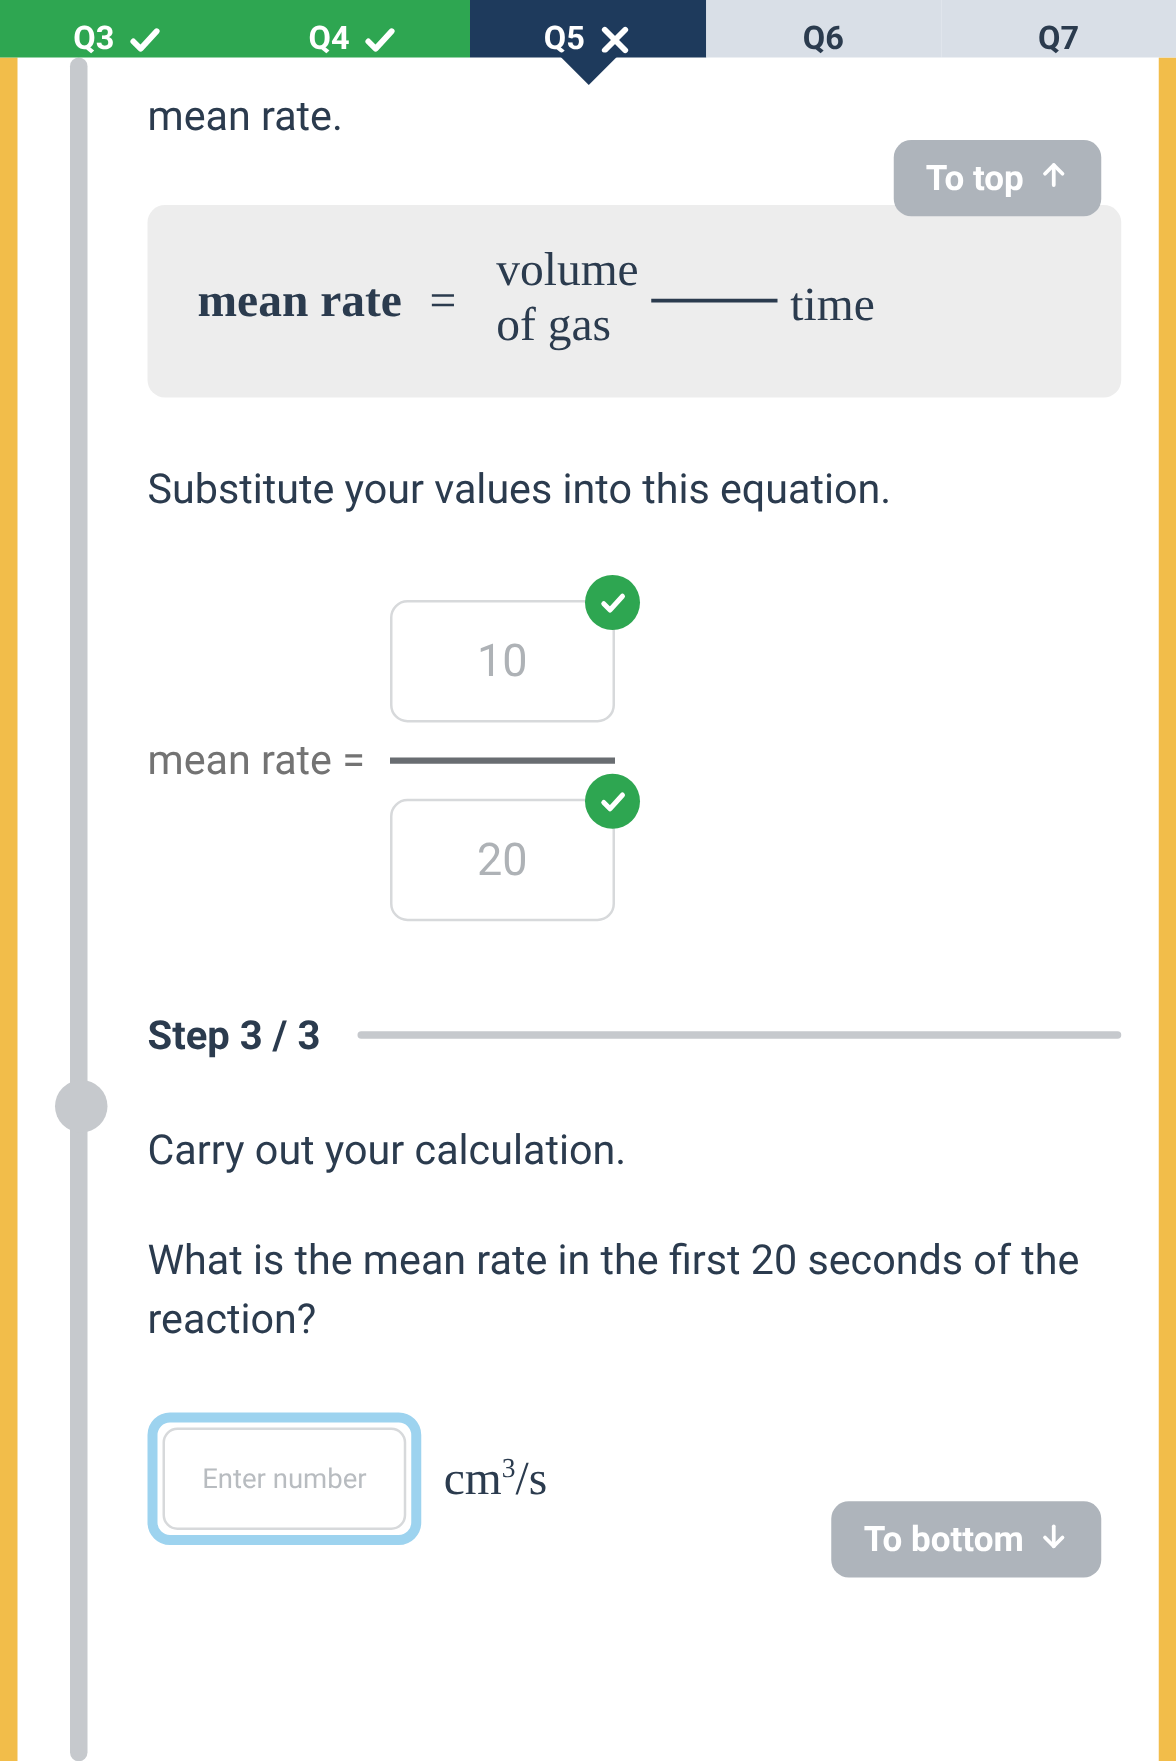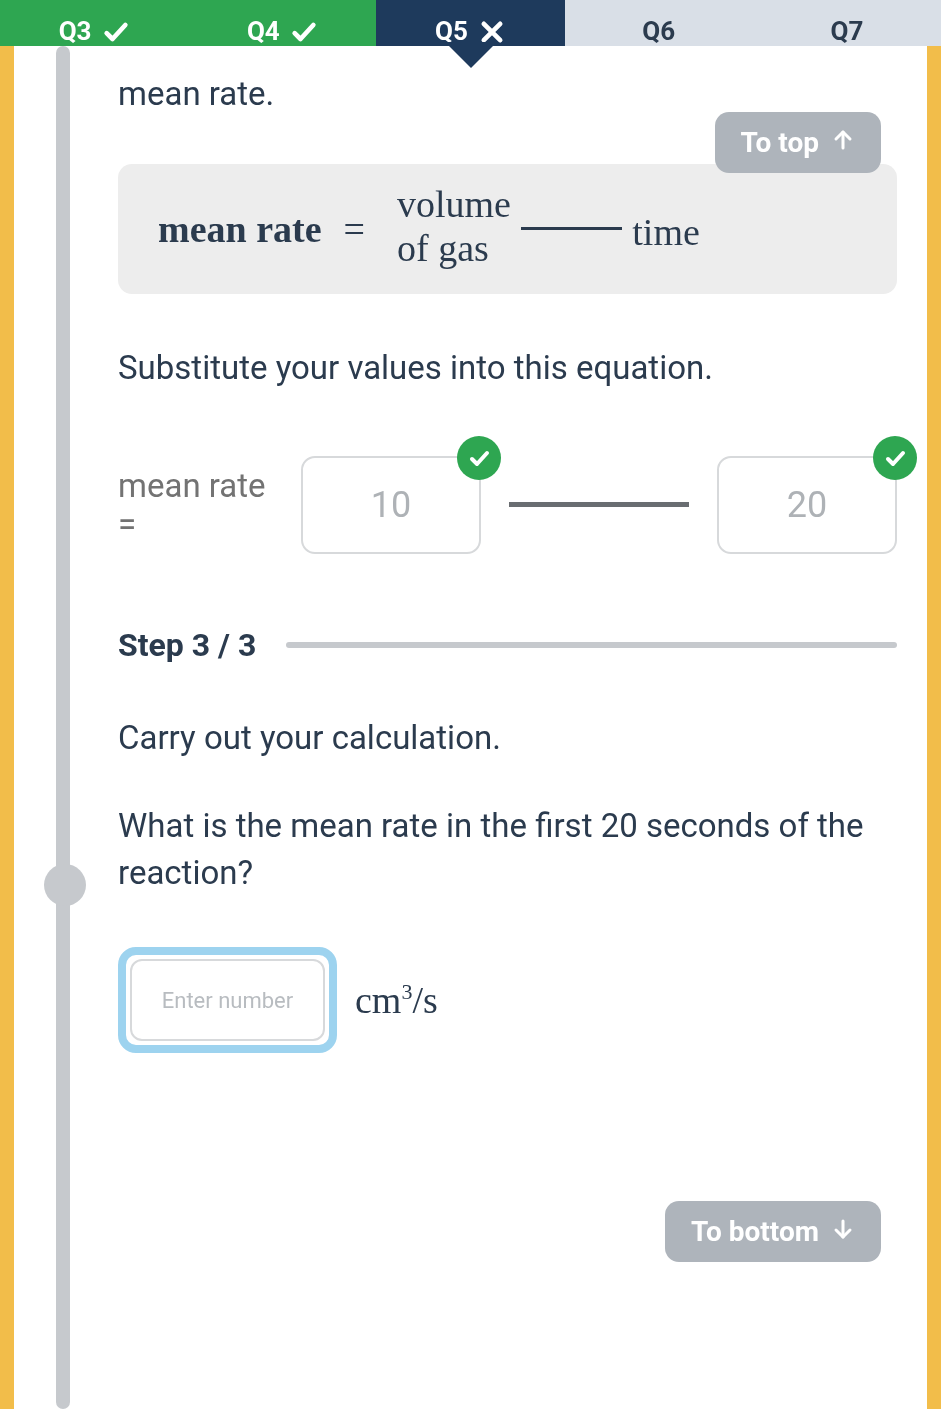--- a/index.html
+++ b/index.html
@@ -78,21 +78,21 @@
     padding-right: 30px;
   }
   .body-text {
     font-size: 33px;
     color: #2b3b4e;
     line-height: 1.45;
   }
   .formula-box {
     background: #ededed;
     border-radius: 14px;
-    padding: 18px 40px;
+    padding: 30px 40px;
     margin-top: 46px;
     display: flex;
     align-items: center;
     font-family: Georgia, "Times New Roman", serif;
     font-size: 38px;
     color: #2b3b4e;
   }
   .formula-box .lhs { font-weight: 600; }
   .formula-box .eq { margin: 0 22px; }
   .fraction {
@@ -128,20 +128,21 @@
     display: flex;
     align-items: center;
   }
   .sub-lhs {
     font-size: 33px;
     color: #737373;
     margin-right: 20px;
   }
   .sub-frac {
     display: flex;
+    flex-direction: column;
     align-items: center;
     gap: 28px;
   }
   .sub-frac .bar {
     width: 180px;
     border-top: 5px solid #696d71;
   }
   .answer-box {
     position: relative;
     width: 180px;

